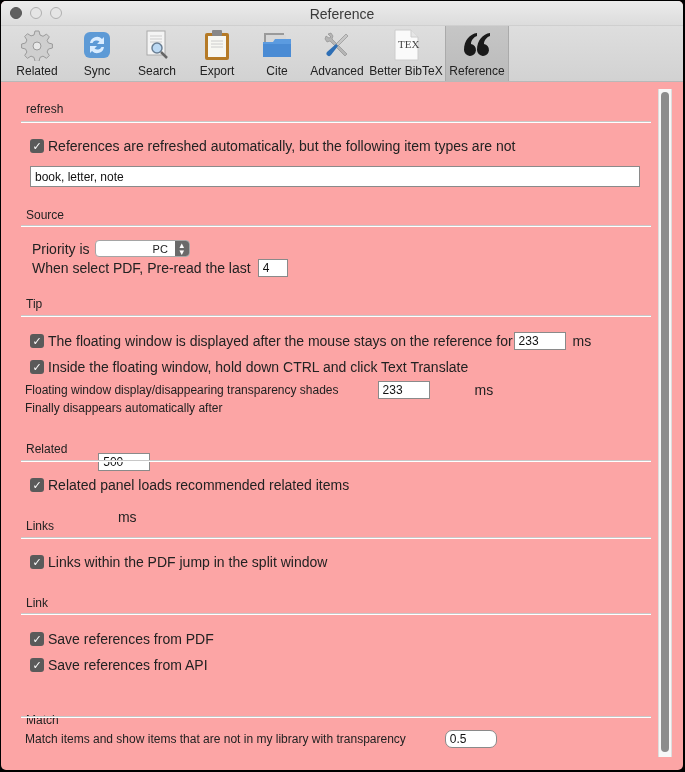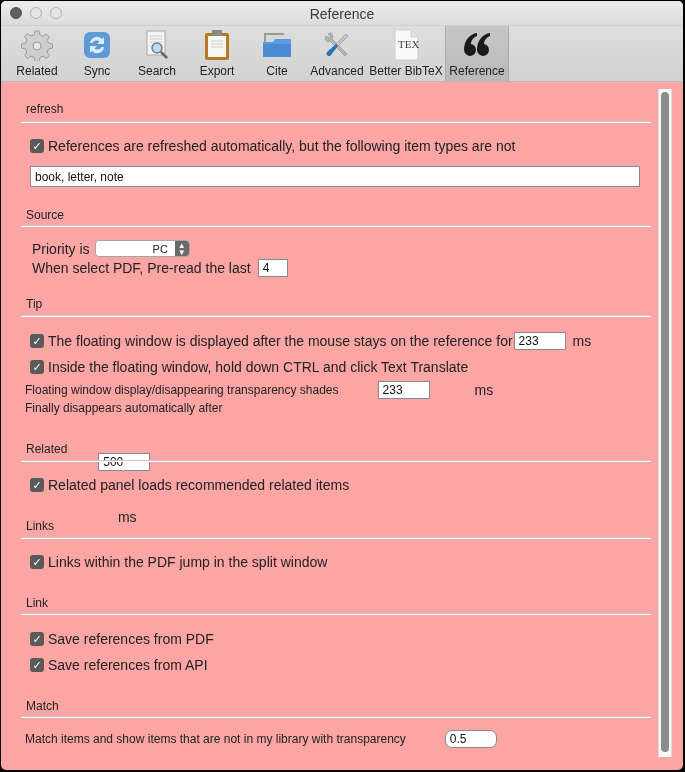--- a/index.html
+++ b/index.html
@@ -200,21 +200,21 @@
     <div class="hr" style="top:531px;"></div>
     <div class="row" style="left:29px;top:549px;">
       <span class="cb">✓</span>
       <span>Save references from PDF</span>
     </div>
     <div class="row" style="left:29px;top:575px;">
       <span class="cb">✓</span>
       <span>Save references from API</span>
     </div>
 
-    <div class="section-title" style="top:617px;text-align:right;">Match</div>
+    <div class="section-title" style="top:631px;text-align:right;">Match</div>
     <div class="hr" style="top:634px;"></div>
     <div class="row small" style="left:24px;top:648px;">
       <span>Match items and show items that are not in my library with transparency</span>
       <input class="txt" style="width: 52px; margin-left: 1px; border-radius: 7px;" value="0.5">
     </div>
   </div>
 
   <div class="scrollbar">
     <div class="thumb"></div>
   </div>

